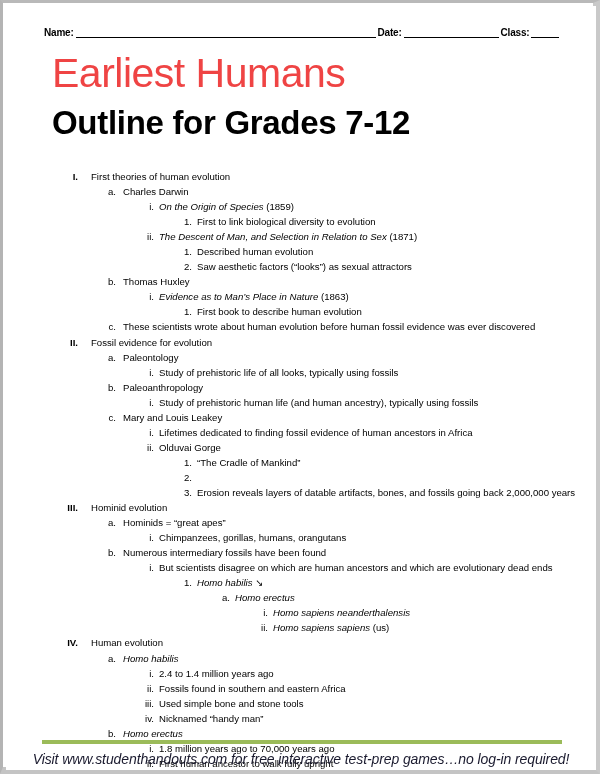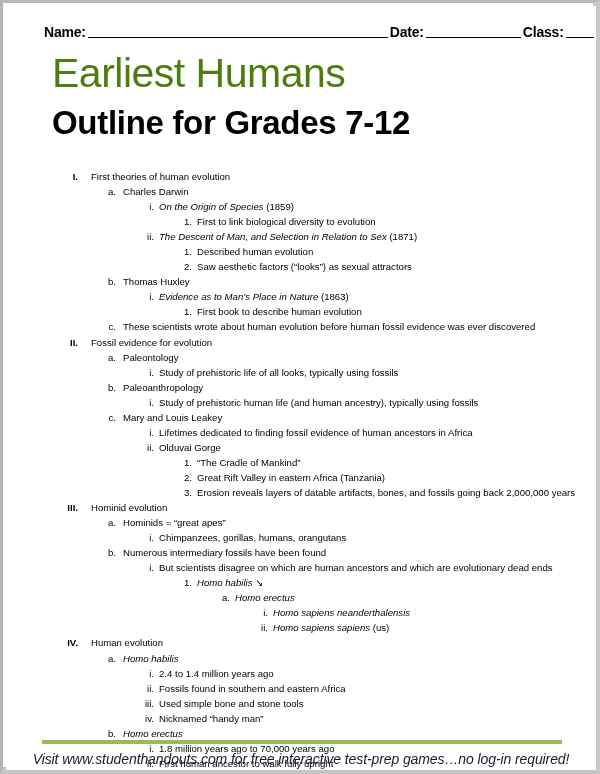--- a/index.html
+++ b/index.html
@@ -41,21 +41,21 @@
     position: absolute;
     left: 0; top: 10px;
     width: 590px;
     height: 22px;
     display: flex;
     align-items: flex-end;
     padding: 0 28px 0 38px;
     box-sizing: border-box;
   }
   .hdr-label {
-    font-size: 14px;
+    font-size: 10px;
     font-weight: bold;
     color: #000;
     letter-spacing: -0.2px;
     white-space: nowrap;
     line-height: 11px;
   }
   .hdr-rule {
     border-bottom: 1.4px solid #000;
     height: 11px;
     margin: 0 2px 0 2px;
@@ -64,21 +64,21 @@
   .rule-date  { flex: 0 0 95px; }
   .rule-class { flex: 0 0 28px; }
 
   
   #title {
     position: absolute;
     left: 46px;
     top: 44px;
     font-size: 41px;
     font-weight: normal;
-    color: #4d7c0f;
+    color: #ef4444;
     letter-spacing: -0.5px;
     line-height: 47px;
     white-space: nowrap;
   }
   #subtitle {
     position: absolute;
     left: 46px;
     top: 98px;
     font-size: 33px;
     font-weight: bold;
@@ -251,21 +251,20 @@
         <div class="ol-row lvl3">
           <span class="marker">ii.</span>
           <span class="txt">Olduvai Gorge</span>
         </div>
         <div class="ol-row lvl4">
           <span class="marker">1.</span>
           <span class="txt">“The Cradle of Mankind”</span>
         </div>
         <div class="ol-row lvl4">
           <span class="marker">2.</span>
-          <span class="txt">Great Rift Valley in eastern Africa (Tanzania)</span>
         </div>
         <div class="ol-row lvl4">
           <span class="marker">3.</span>
           <span class="txt">Erosion reveals layers of datable artifacts, bones, and fossils going back 2,000,000 years</span>
         </div>
         <div class="ol-row lvl1">
           <span class="marker">III.</span>
           <span class="txt">Hominid evolution</span>
         </div>
         <div class="ol-row lvl2">

